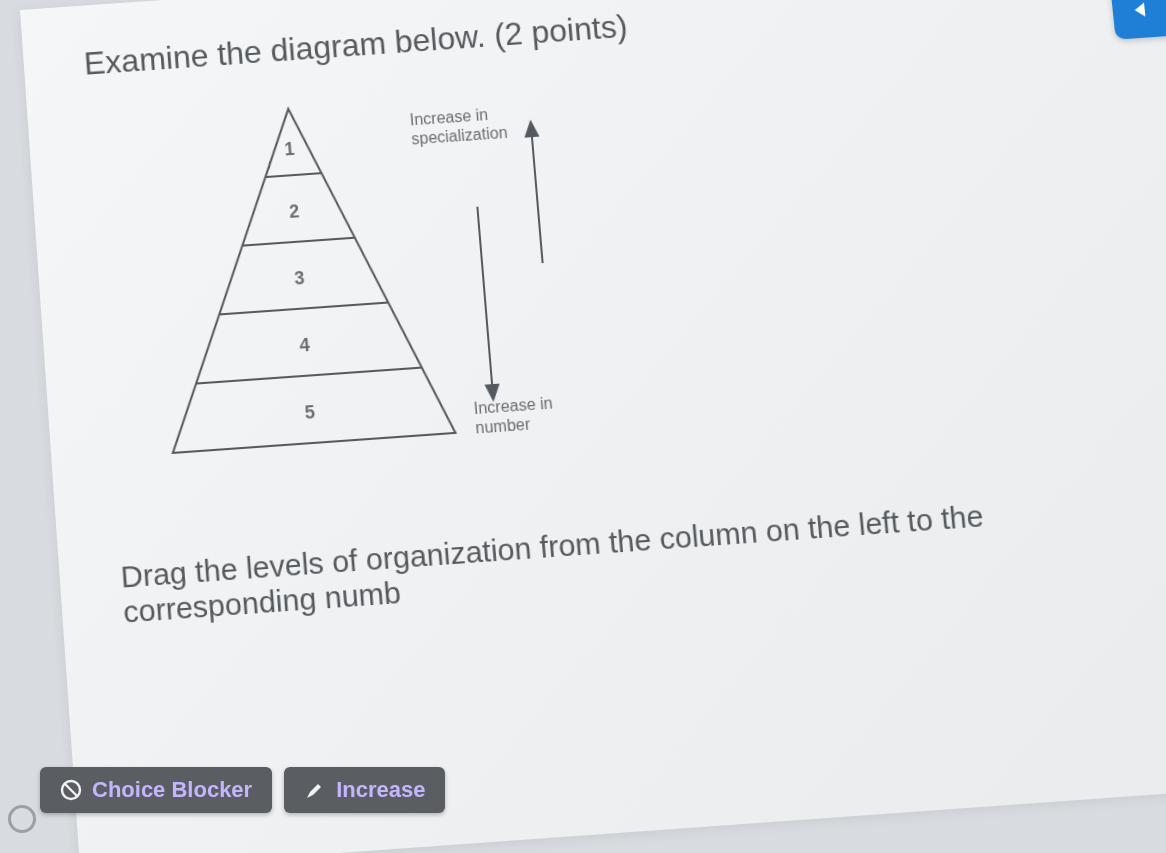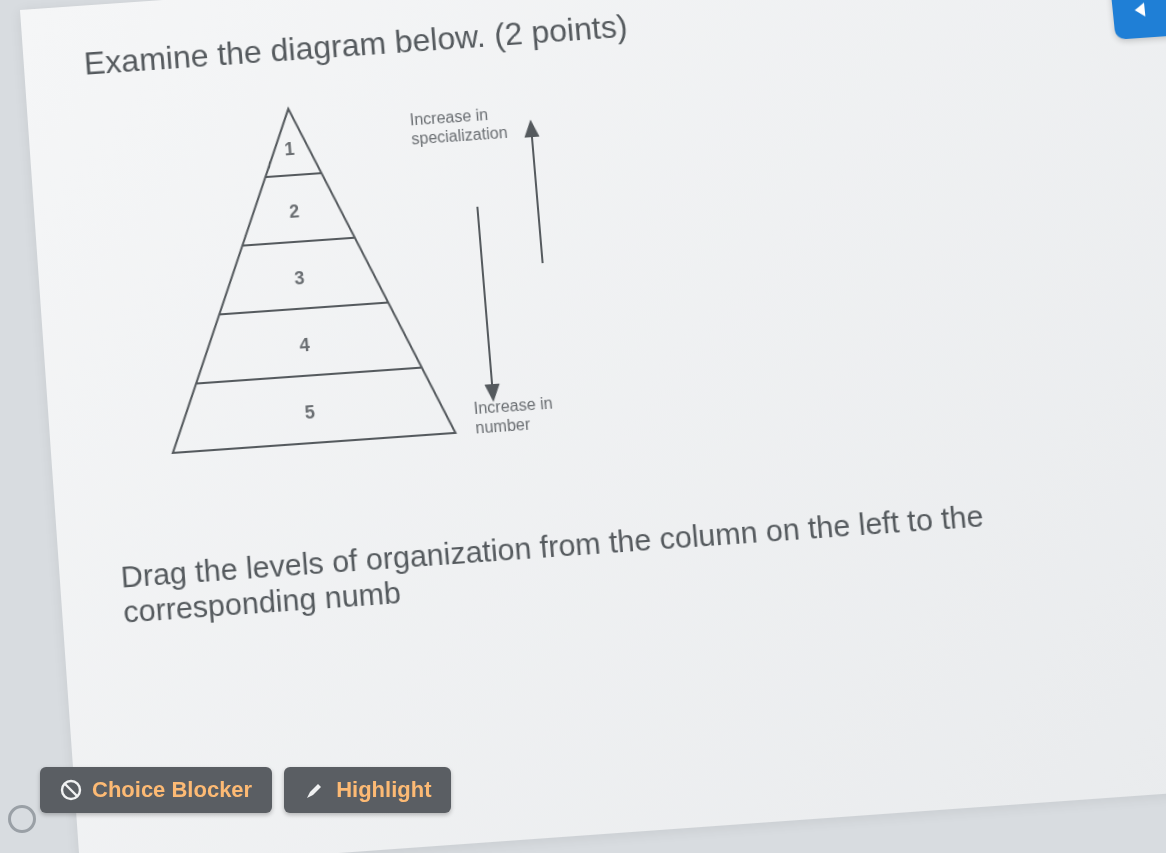--- a/index.html
+++ b/index.html
@@ -57,21 +57,21 @@
     .toolbar {
       position: absolute;
       bottom: 40px;
       left: 40px;
       display: flex;
       gap: 12px;
       align-items: center;
     }
     .tool-btn {
       background: #5a5e63;
-      color: #fdba74;
+      color: #c4b5fd;
       border: none;
       border-radius: 6px;
       padding: 10px 20px;
       font-size: 22px;
       font-weight: 600;
       display: inline-flex;
       align-items: center;
       gap: 10px;
       cursor: pointer;
       box-shadow: 0 2px 4px rgba(0,0,0,0.25);
@@ -164,18 +164,18 @@
     </span>
     <span>Choice Blocker</span>
   </button>
 
   <button class="tool-btn">
     <span class="icon">
       <svg width="22" height="22" viewBox="0 0 22 22">
           <path d="M3 19 L6 13 L14 5 L17 8 L9 16 L3 19 Z" fill="#f0f1f2"></path>
         </svg>
     </span>
-    <span>Highlight</span>
+    <span>Increase</span>
   </button>
 
 </div>
 
 <div class="circle-indicator"></div>
 
 </body></html>

